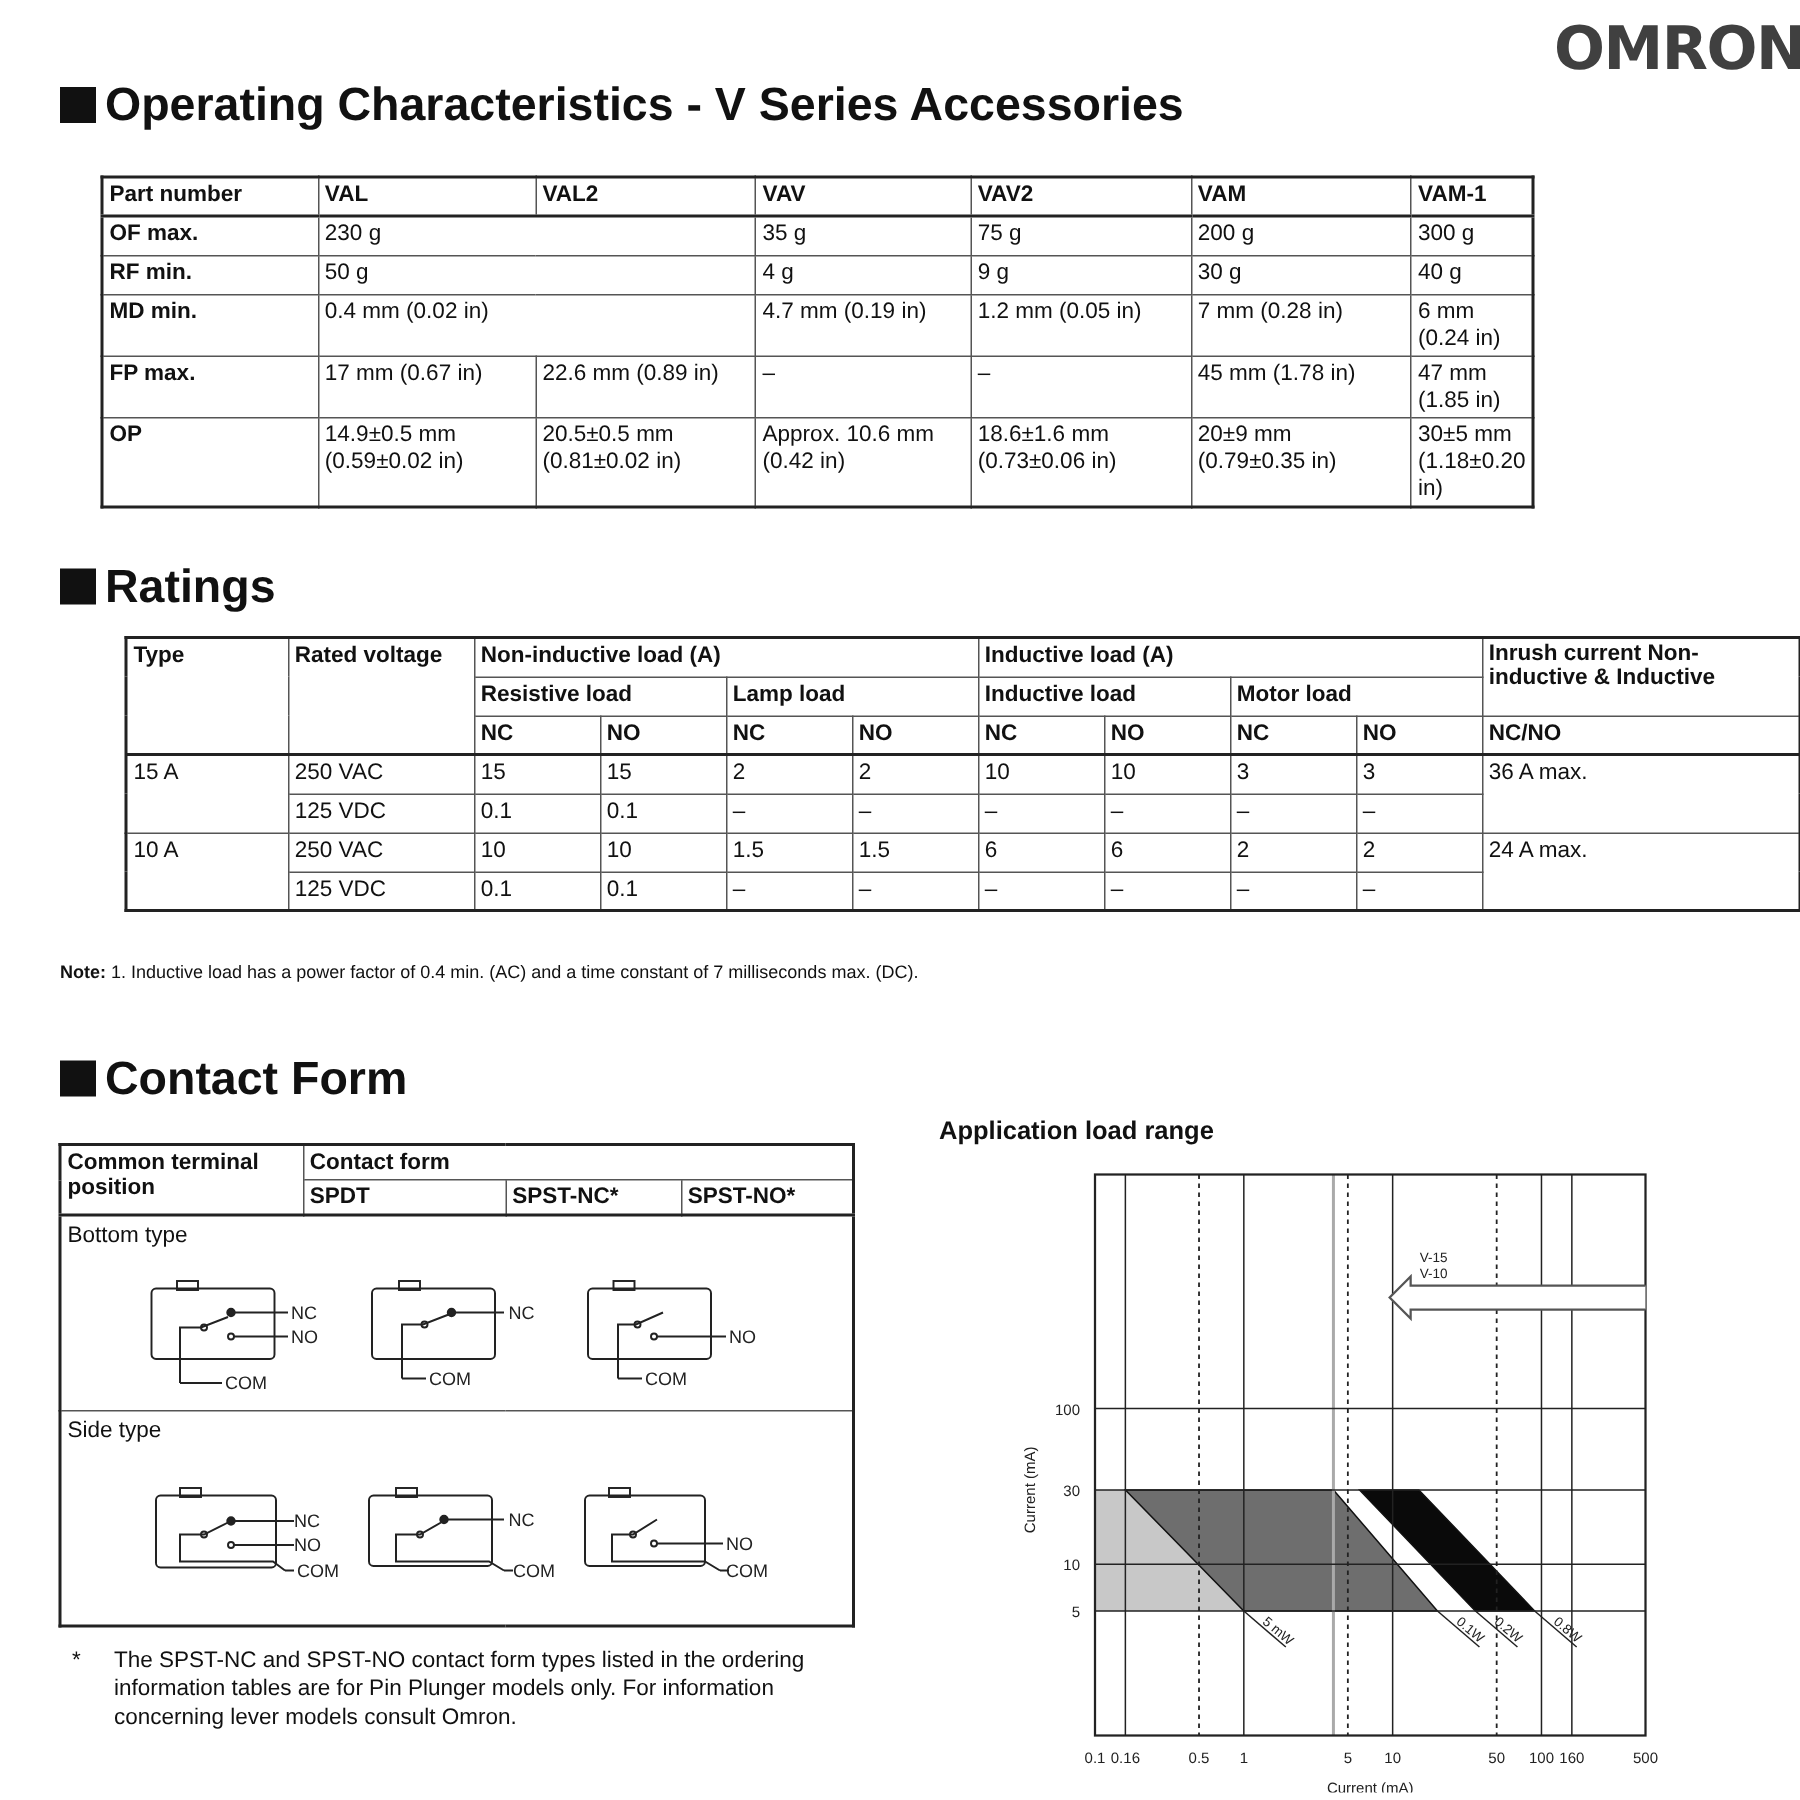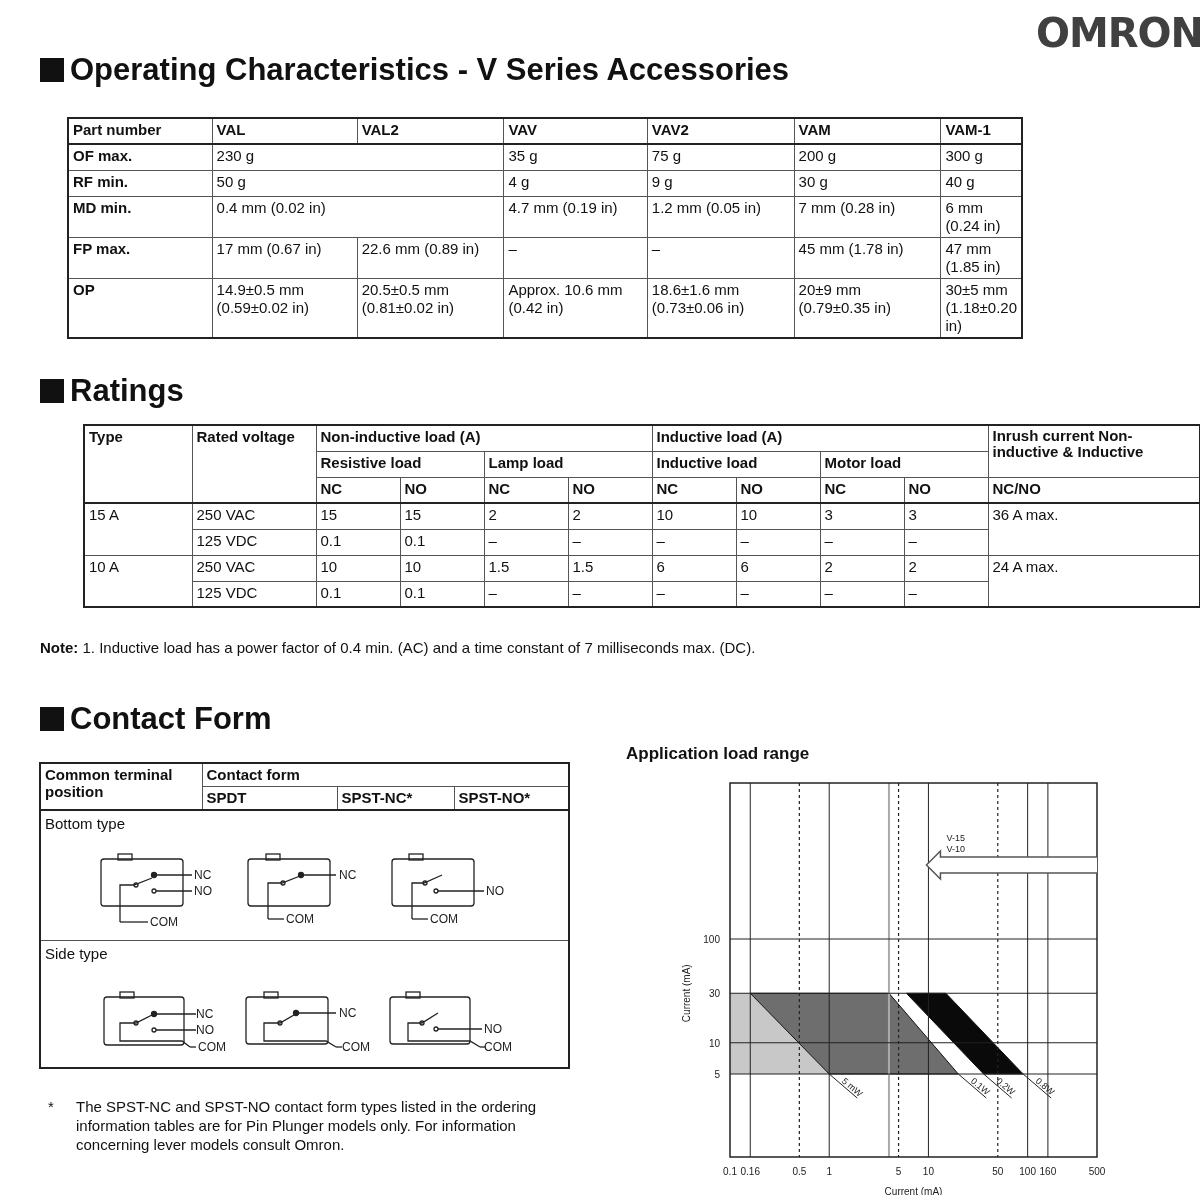--- a/index.html
+++ b/index.html
@@ -11,21 +11,21 @@
   table { border-collapse: collapse; position: absolute; font-size: 15px; }
   td, th { border: 1px solid #555; padding: 2px 4px; text-align: left; vertical-align: top; font-weight: normal; line-height: 18px; }
   th { font-weight: bold; }
   .outer { border: 2px solid #222; }
   #op-table { left: 39px; top: 117px; width: 956px; margin-left: 28px; }
   #op-table td, #op-table th { height: 26px; }
   #op-table .hdr td, #op-table .hdr th { border-bottom: 2px solid #222; }
   #op-table td:first-child { font-weight: bold; width: 160px; }
   #rt-table { left: 39px; top: 424px; width: 1118px; margin-left: 44px; }
   #rt-table td, #rt-table th { height: 26px; }
-  .notes { position: absolute; left: 40px; top: 636px; font-size: 15px; line-height: 24px; }
+  .notes { position: absolute; left: 40px; top: 636px; font-size: 12px; line-height: 24px; }
   .notes .n2 { padding-left: 48px; }
   #cf-table { left: 39px; top: 762px; width: 531px; }
   #cf-table .diagram-cell { height: 130px; position: relative; }
   .cf-label { position: absolute; left: 4px; top: 4px; font-size: 15px; }
   .diagrams { position: absolute; left: 55px; top: 36px; width: 420px; height: 90px; }
   .footnote { position: absolute; left: 48px; top: 1097px; width: 524px; font-size: 15px; line-height: 19px; display: flex; }
   .footnote .star { width: 28px; flex: none; }
   .chart-title { position: absolute; left: 626px; top: 744px; font-size: 17px; font-weight: bold; }
   #chart { position: absolute; left: 670px; top: 775px; }
 </style>
@@ -252,21 +252,21 @@
               <circle cx="340" cy="44" r="2"></circle>
           <path d="M342 44 H388"></path>
               <path d="M316 72 H332"></path>
         </g>
         <text x="390" y="48" font-size="12" fill="#222">NO</text>
         <text x="334" y="76" font-size="12" fill="#222">COM</text>
       </svg>
     </td>
   </tr>
   <tr>
-    <td colspan="4" class="diagram-cell" style="height:128px">
+    <td colspan="4" class="diagram-cell" style="height:144px">
       <span class="cf-label">Side type</span>
       <svg class="diagrams" style="top:44px" viewBox="0 0 420 90">
         <g stroke="#222" fill="none" stroke-width="1.3">
           <rect x="8" y="12" width="80" height="48" rx="3"></rect>
               <rect x="24" y="7" width="14" height="6"></rect>
           <path d="M94 62 L86 56 H24 V38 H40 L56 30"></path>
               <circle cx="40" cy="38" r="2"></circle>
               <circle cx="58" cy="29" r="2.5" fill="#222"></circle>
           <path d="M60 29 H100"></path>
               <circle cx="58" cy="45" r="2"></circle>

